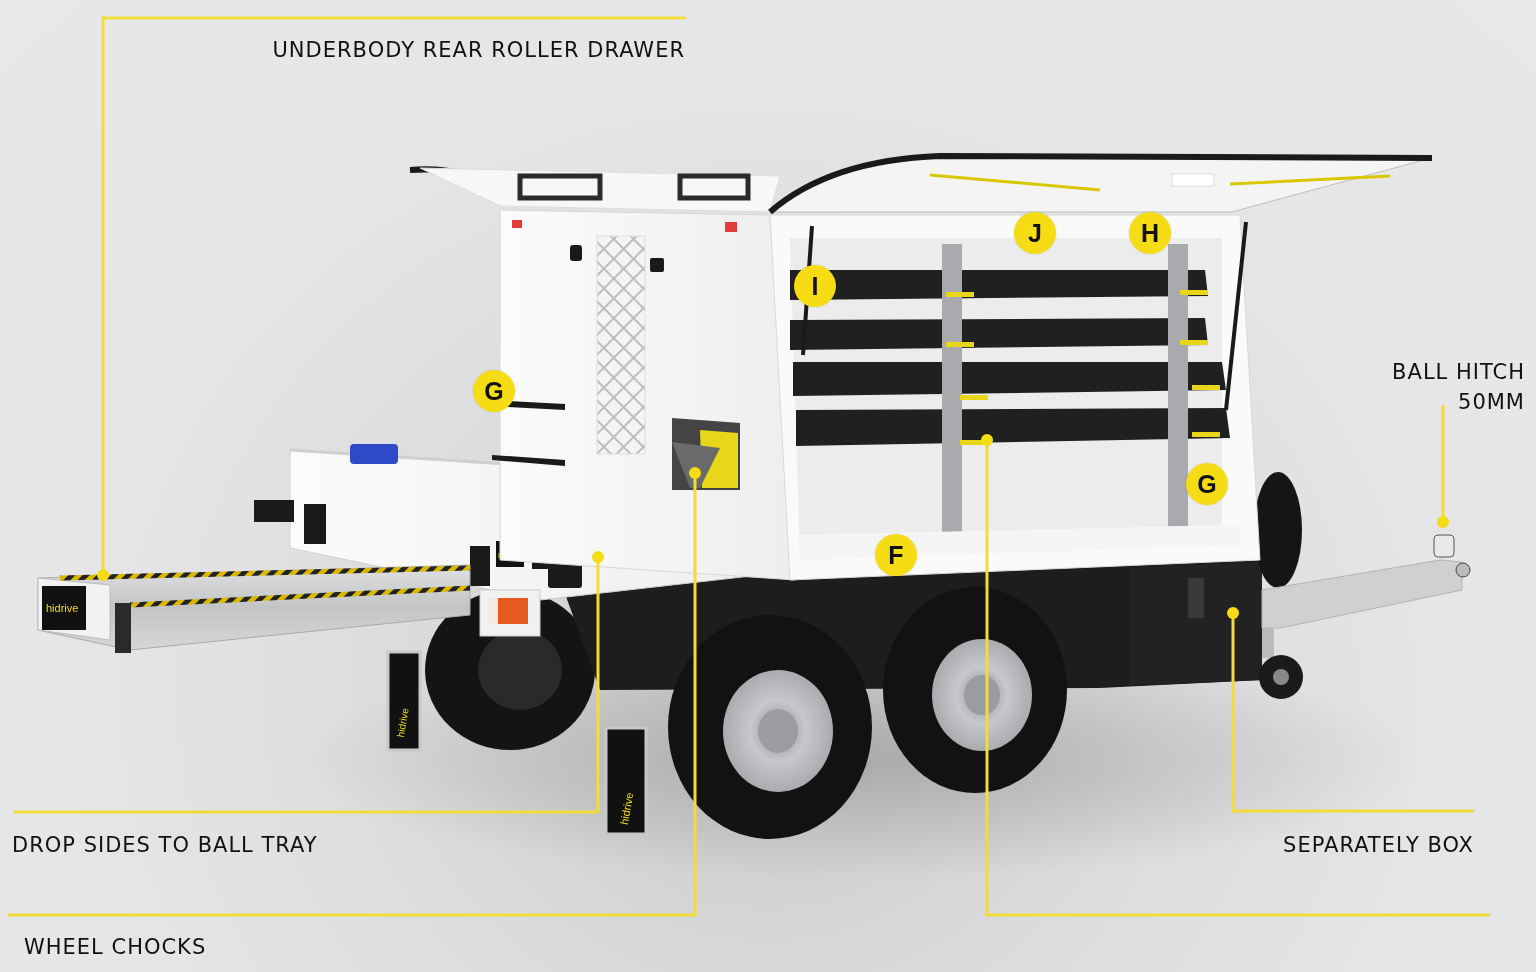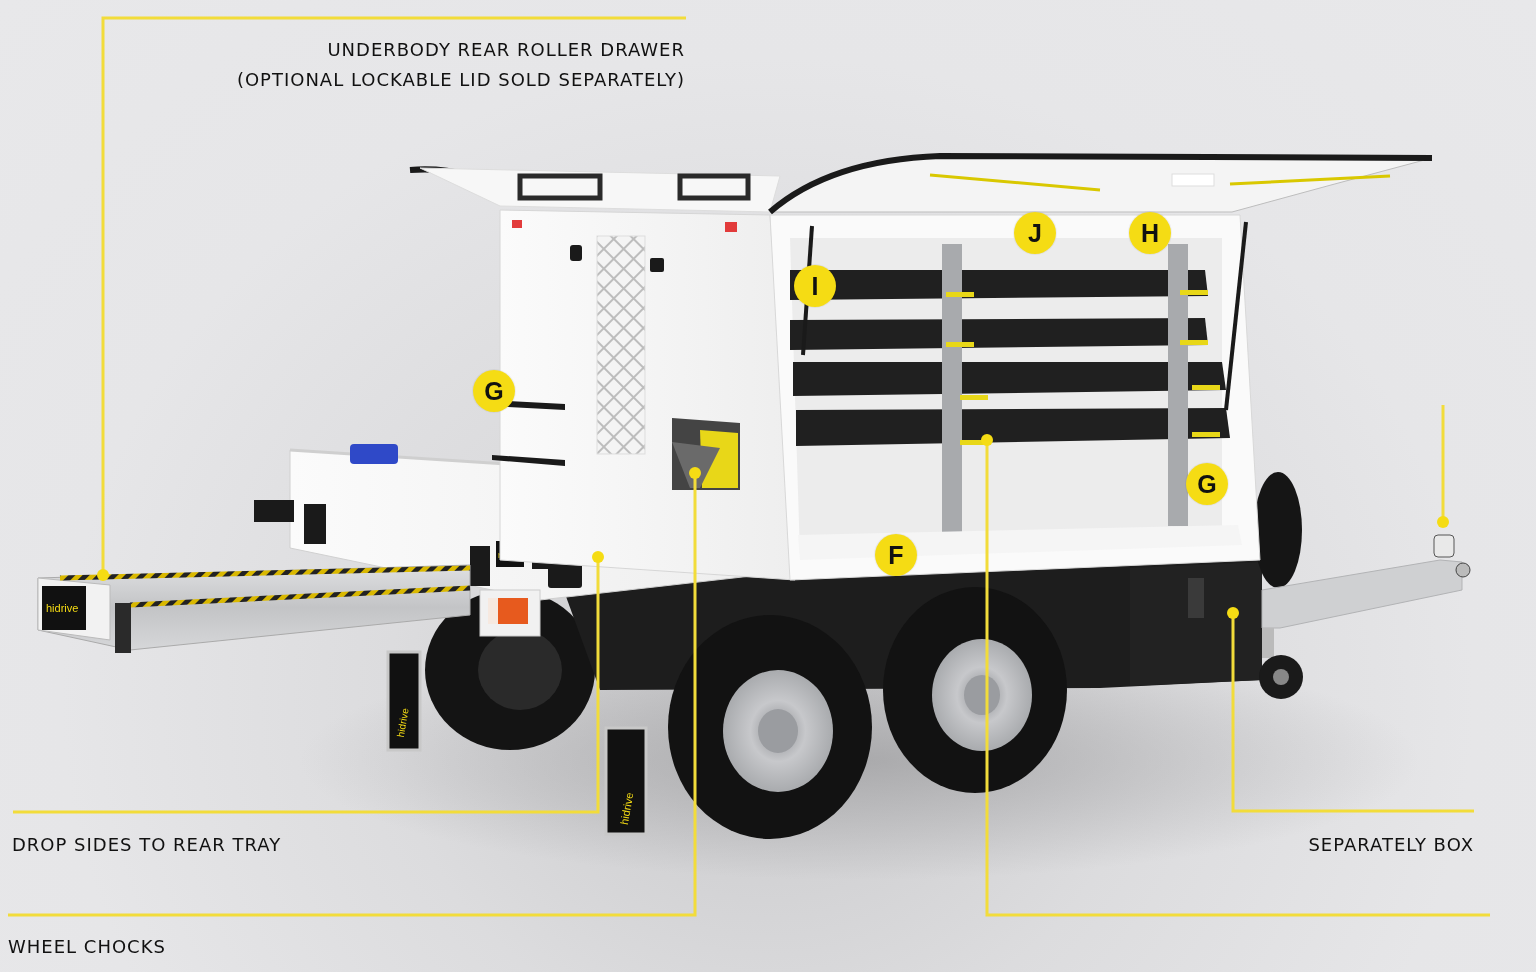--- a/index.html
+++ b/index.html
@@ -3,21 +3,21 @@
 <meta charset="utf-8">
 <style>
   html, body { margin:0; padding:0; }
   body {
     width:1536px; height:972px; overflow:hidden; position:relative;
     background: radial-gradient(ellipse at 50% 72%, #c9c9cb 0%, #dcdcde 35%, #e6e6e8 65%, #e8e8ea 100%);
     font-family: "DejaVu Sans", "Liberation Sans", sans-serif;
   }
   .stage { position:absolute; left:0; top:0; width:1536px; height:972px; }
   .label {
-    position:absolute; color:#111; font-size:18px; letter-spacing:1px;
+    position:absolute; color:#111; font-size:21px; letter-spacing:1px;
     white-space:nowrap; line-height:30px; font-family:"DejaVu Sans", sans-serif;
   }
   .label.right { text-align:right; }
   .label .line { display:block; }
   .badge {
     position:absolute; width:42px; height:42px; border-radius:50%;
     background:#f5dc14; color:#111; font-weight:bold; font-size:25px;
     display:flex; align-items:center; justify-content:center;
     font-family:"Liberation Sans", sans-serif;
     box-shadow: 0 0 0 1px rgba(0,0,0,0.05);
@@ -215,27 +215,30 @@
       <circle cx="598" cy="557" r="6"></circle>
       <circle cx="695" cy="473" r="6"></circle>
       <circle cx="987" cy="440" r="6"></circle>
       <circle cx="1233" cy="613" r="6"></circle>
       <circle cx="1443" cy="522" r="6"></circle>
     </g>
   </svg>
 
   <div class="label right" style="right:851px; top:35px;">
     <span class="line">UNDERBODY REAR ROLLER DRAWER</span>
-    <span class="line">(OPTIONAL LOCKABLE LID SOLD SEPARATELY)</span>
   </div>
 
-
-  <div class="label" style="left:12px; top:830px;">DROP SIDES TO REAR TRAY</div>
-
-  <div class="label" style="left:8px; top:932px;">WHEEL CHOCKS</div>
+  <div class="label right" style="right:11px; top:357px;">
+    <span class="line">BALL HITCH</span>
+    <span class="line">50MM</span>
+  </div>
+
+  <div class="label" style="left:12px; top:830px;">DROP SIDES TO BALL TRAY</div>
+
+  <div class="label" style="left:24px; top:932px;">WHEEL CHOCKS</div>
 
   <div class="label right" style="right:62px; top:830px;">SEPARATELY BOX</div>
 
 
   <div class="badge" style="left:1014px; top:212px;">J</div>
   <div class="badge" style="left:1129px; top:212px;">H</div>
   <div class="badge" style="left:794px; top:265px;">I</div>
   <div class="badge" style="left:473px; top:370px;">G</div>
   <div class="badge" style="left:1186px; top:463px;">G</div>
   <div class="badge" style="left:875px; top:534px;">F</div>

